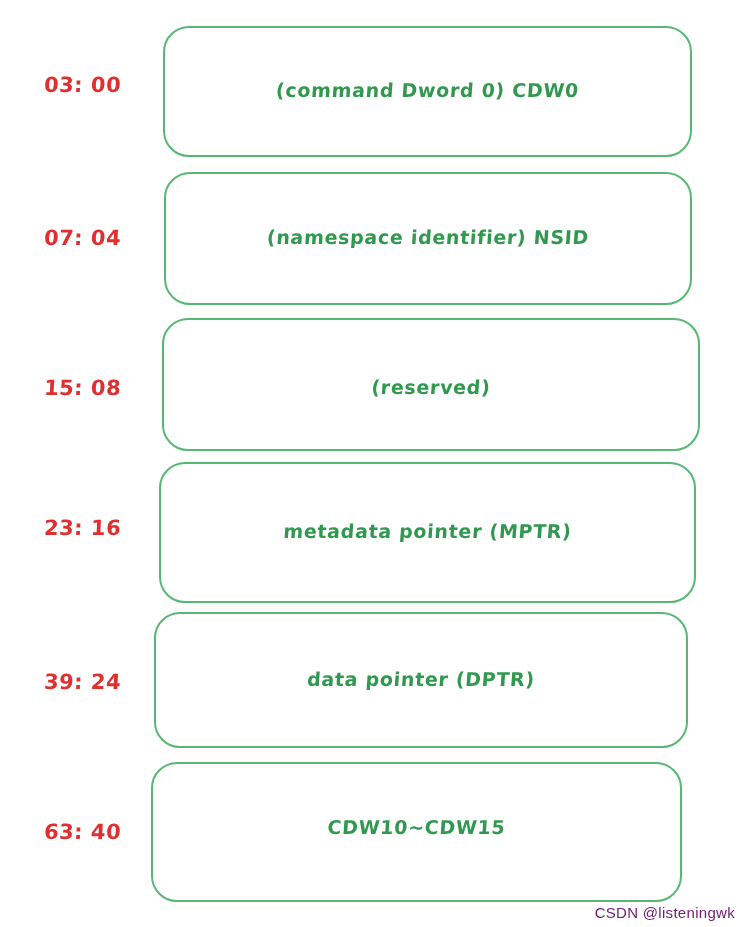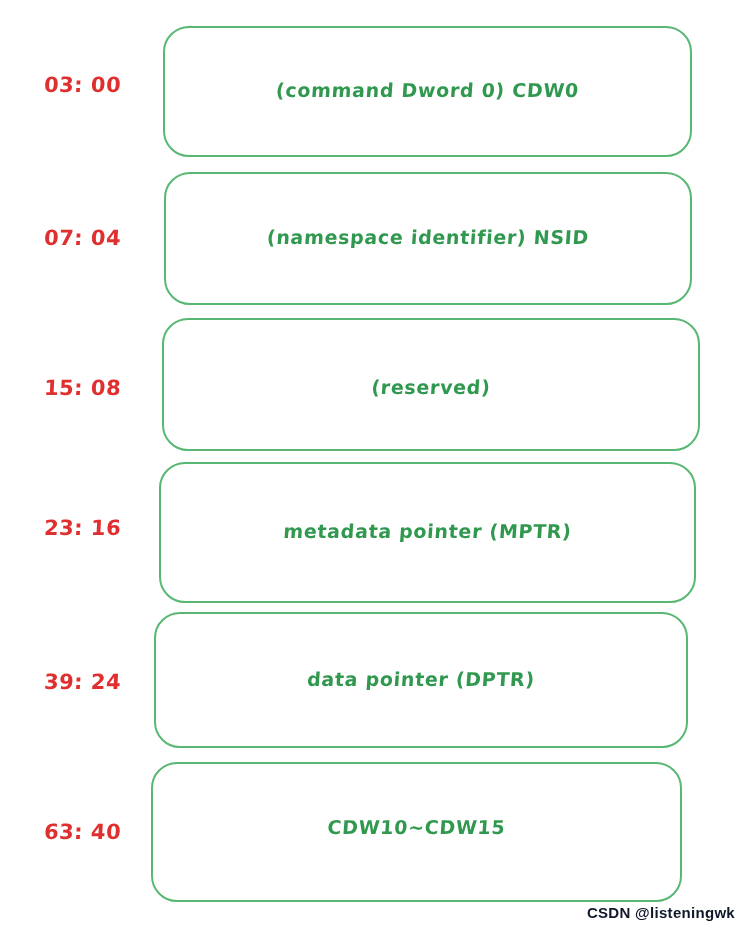--- a/index.html
+++ b/index.html
@@ -49,26 +49,25 @@
     letter-spacing: 0.7px;
     white-space: pre;
     text-align: center;
     font-family: "DejaVu Sans", sans-serif;
     transform: skewX(-4deg);
   }
   .watermark {
     position: absolute;
     right: 8px;
     bottom: 6px;
-    color: #0f172a;
+    color: #701a75;
     font-size: 15px;
     letter-spacing: 0.3px;
     font-family: "Liberation Sans", sans-serif;
     white-space: pre;
-    font-weight: bold;
   }
 </style>
 </head>
 <body style="background: rgb(255, 255, 255);">
 
 <div id="diagram">
     <div class="row">
       <div class="offset-label" style="left: 44px; top: 73px; color: rgb(224, 47, 47);">03: 00</div>
       <div class="field-box" style="left: 163px; top: 26px; width: 529px; height: 131px; border-radius: 26px; border-color: rgb(88, 184, 115);"></div>
       <div class="field-label" style="left: 163px; top: 79px; width: 529px; color: rgb(49, 153, 79);">(command Dword 0) CDW0</div>

